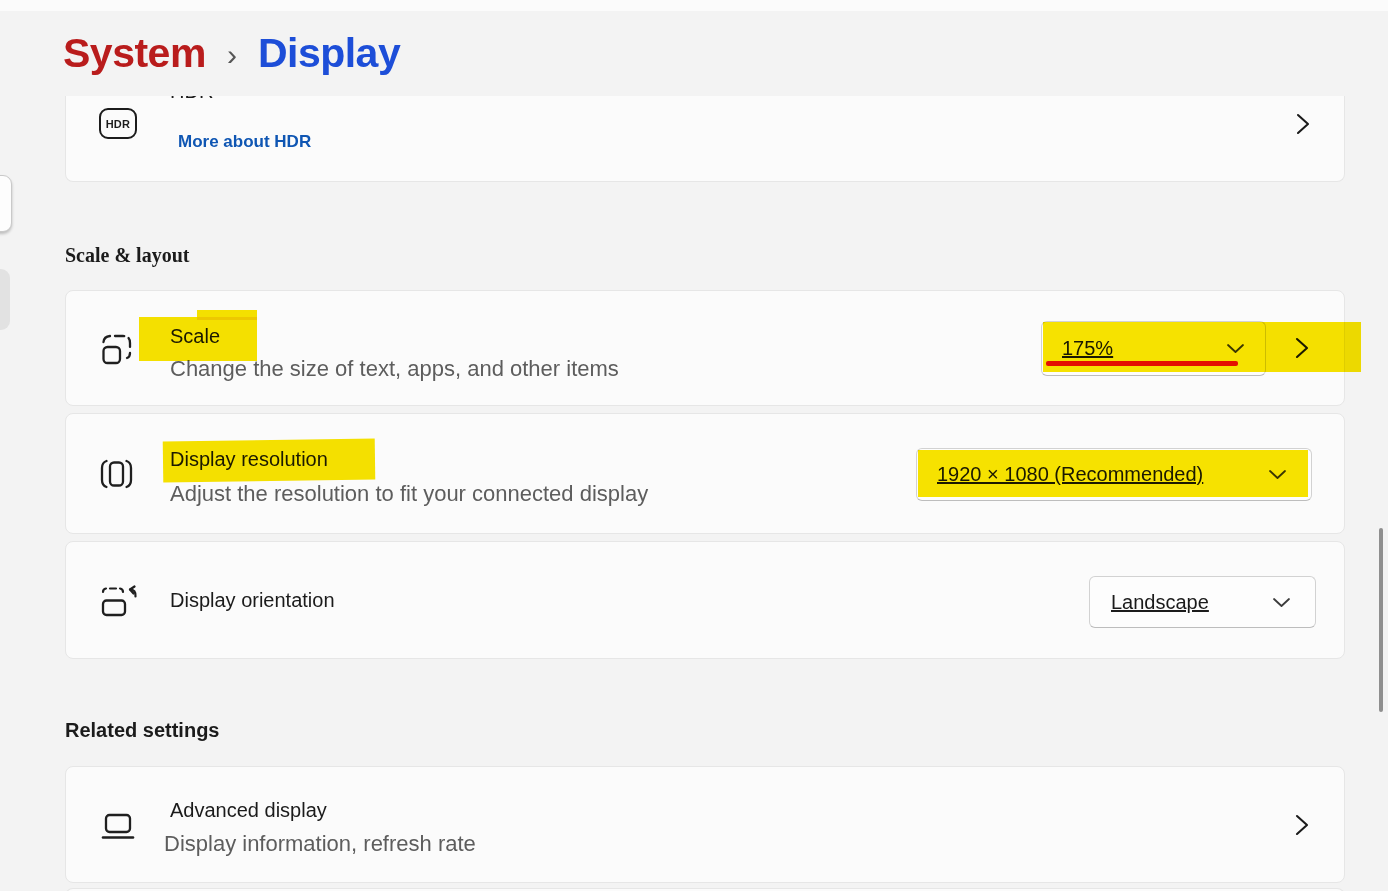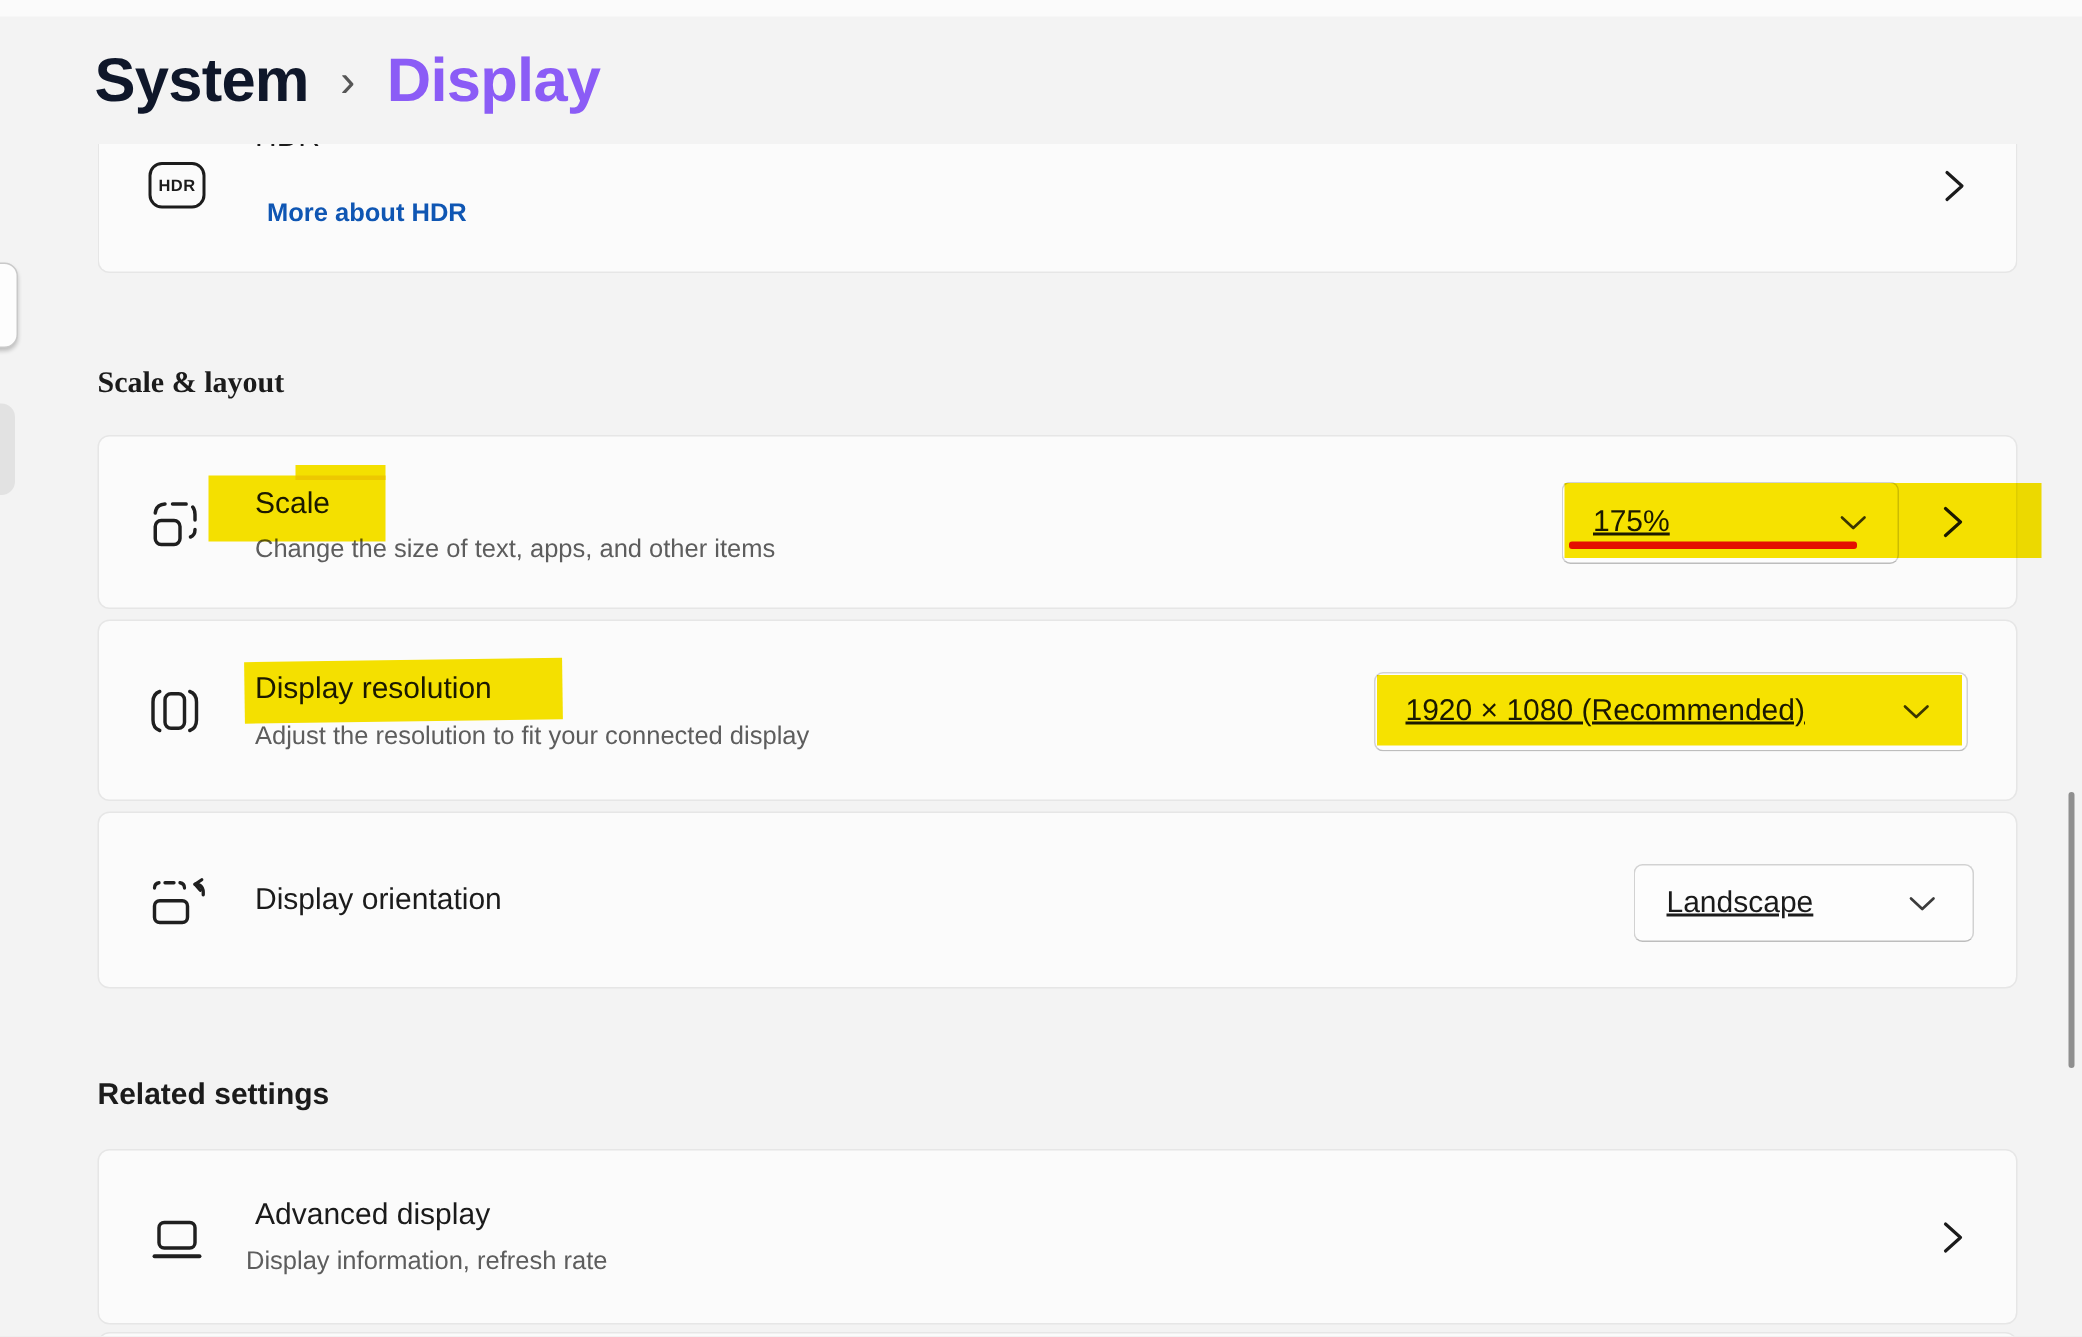--- a/index.html
+++ b/index.html
@@ -12,41 +12,41 @@
     background: #f3f3f3;
     overflow: hidden;
     color: #1c1c1c;
   }
   .abs { position: absolute; }
 
   .topband { left: 0; top: 0; width: 1388px; height: 11px; background: #fbfbfb; }
 
   
   .breadcrumb { left: 63px; top: 30px; display: flex; align-items: center; }
-  .crumb-parent { font-size: 41px; font-weight: 600; color: #0f172a; letter-spacing: -0.5px; }
+  .crumb-parent { font-size: 41px; font-weight: 600; color: #b91c1c; letter-spacing: -0.5px; }
   .crumb-sep { font-size: 30px; color: #565656; margin: 0 21px; padding-top: 2px; }
-  .crumb-current { font-size: 41px; font-weight: 600; color: #8b5cf6; letter-spacing: -0.5px; text-align: right; }
+  .crumb-current { font-size: 41px; font-weight: 600; color: #1d4ed8; letter-spacing: -0.5px; text-align: right; }
 
   
   .card {
     position: absolute;
     left: 65px; width: 1280px;
     background: #fbfbfb;
     border: 1px solid #e6e6e6;
     border-radius: 8px;
   }
   .clip-card {
     overflow: hidden;
     border-top: none;
     border-radius: 0 0 8px 8px;
   }
   .section-header { font-size: 20px; font-weight: 600; color: #1b1b1b; }
 
   .card-title { position: absolute; font-size: 20px; color: #1b1b1b; white-space: nowrap; }
-  .card-sub { position: absolute; font-size: 17px; color: #5d5d5d; white-space: nowrap; }
+  .card-sub { position: absolute; font-size: 22px; color: #5d5d5d; white-space: nowrap; }
   .link { position: absolute; font-size: 17px; font-weight: 600; color: #0f56b3; white-space: nowrap; cursor: pointer; }
 
   .icon-wrap { position: absolute; }
 
   
   .dropdown {
     position: absolute;
     background: #fdfdfd;
     border: 1px solid #d2d2d2;
     border-bottom-color: #bdbdbd;

